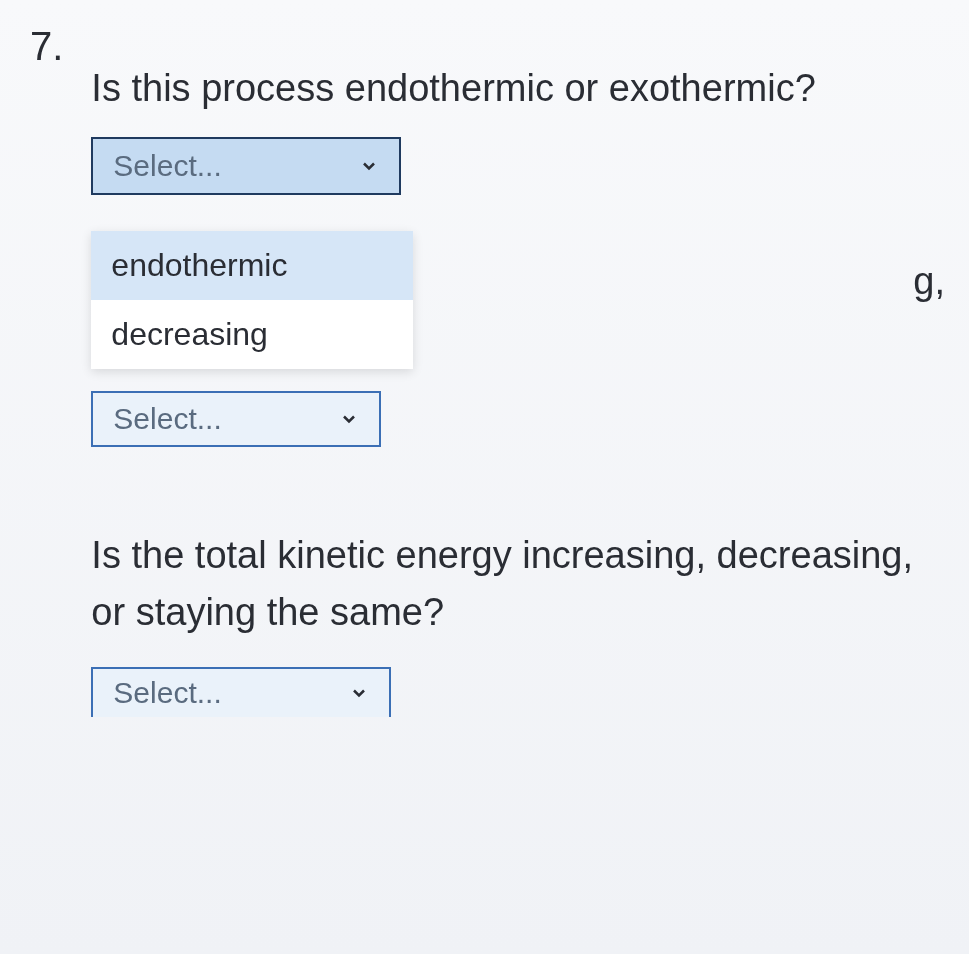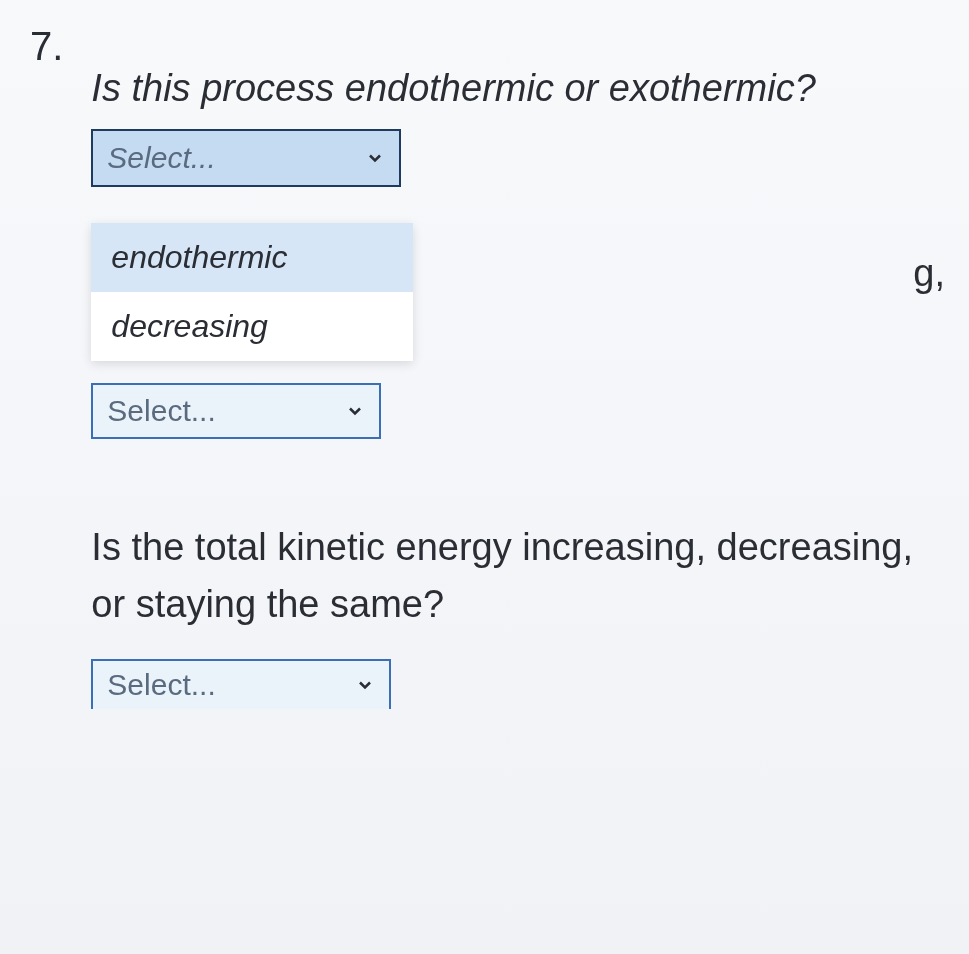--- a/index.html
+++ b/index.html
@@ -39,34 +39,33 @@
     }
     .sub-question {
       font-size: 38px;
       line-height: 1.5;
       color: #2a2d34;
     }
     .inline-row {
       display: flex;
       align-items: center;
       flex-wrap: wrap;
-      gap: 12px;
-      font-style: italic;
+      gap: 20px;
     }
     .select-wrapper {
       position: relative;
       display: inline-block;
     }
     .select-box {
       display: inline-flex;
       align-items: center;
       justify-content: space-between;
       background: #c5dbf2;
       border: 2px solid #1f3a5f;
-      padding: 8px 14px;
+      padding: 8px 20px;
       min-width: 310px;
       height: 58px;
       font-size: 30px;
       color: #5a6b7f;
       cursor: pointer;
     }
     .select-box.light {
       background: #eaf2fa;
       border: 2px solid #3b6fb5;
       min-width: 290px;

